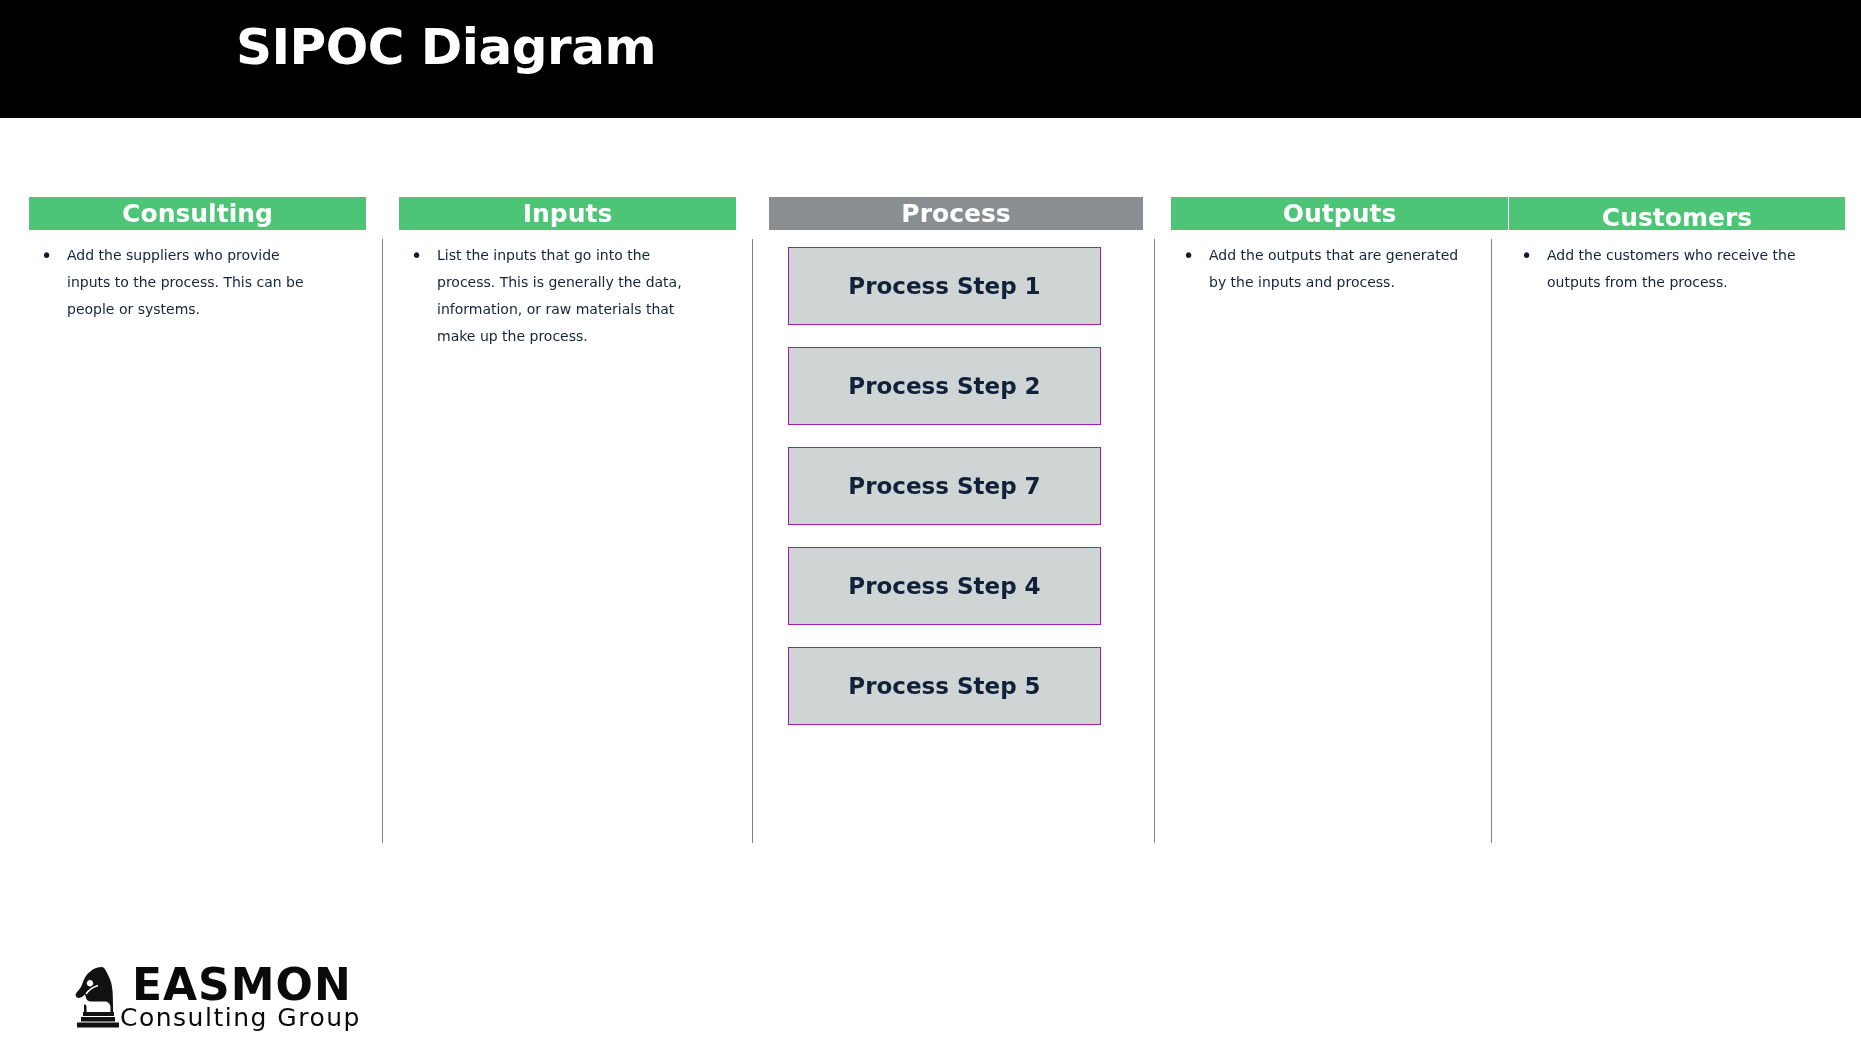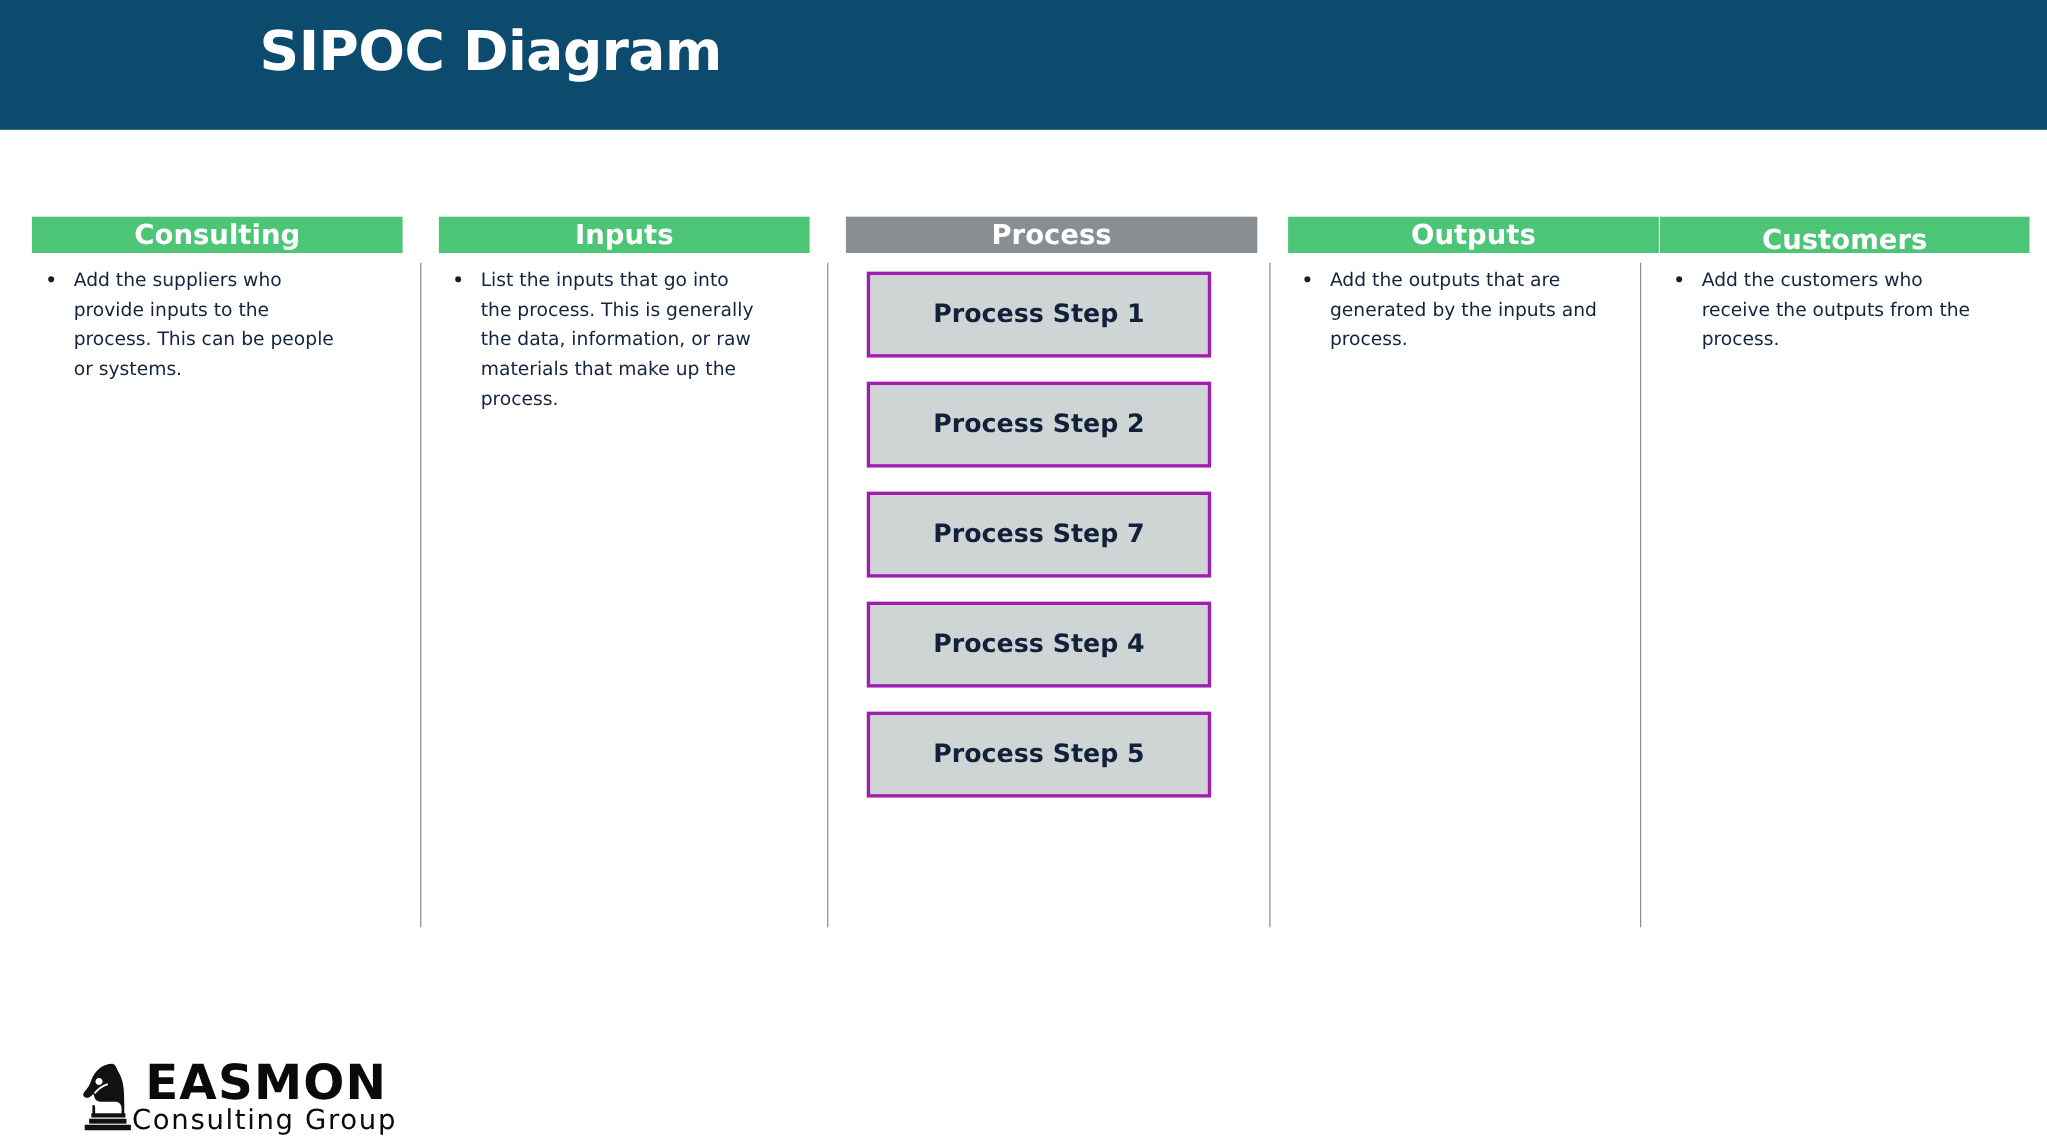--- a/index.html
+++ b/index.html
@@ -15,21 +15,21 @@
     position: relative;
   }
 
   
   .title-bar {
     position: absolute;
     left: 0;
     top: 0;
     width: 1861px;
     height: 118px;
-    background: #0c4a6e;
+    background: #000000;
   }
   .title-text {
     position: absolute;
     left: 236px;
     top: 18px;
     font-size: 50px;
     font-weight: bold;
     color: #ffffff;
     letter-spacing: -0.5px;
     white-space: nowrap;
@@ -103,41 +103,41 @@
   .bullet-dot {
     flex: 0 0 auto;
     width: 26px;
     font-size: 19px;
     line-height: 27px;
     color: #111c2e;
     text-align: left;
   }
   .bullet-text {
     flex: 1 1 auto;
-    font-size: 17px;
+    font-size: 14px;
     line-height: 27px;
     color: #13243c;
   }
   .col-suppliers .bullet-text { max-width: 250px; }
   .col-inputs    .bullet-text { max-width: 248px; }
   .col-outputs   .bullet-text { max-width: 252px; }
   .col-customers .bullet-text { max-width: 262px; }
 
   
   .process-steps {
     position: absolute;
     left: 19px;
     top: 50px;
     width: 313px;
   }
   .process-step {
     width: 313px;
     height: 78px;
     background: #ced5d4;
-    border: 3px solid #a21caf;
+    border: 1px solid #a21caf;
     box-sizing: border-box;
     display: flex;
     align-items: center;
     justify-content: center;
     margin-bottom: 22px;
   }
   .process-step-label {
     font-size: 23px;
     font-weight: bold;
     color: #12213a;

